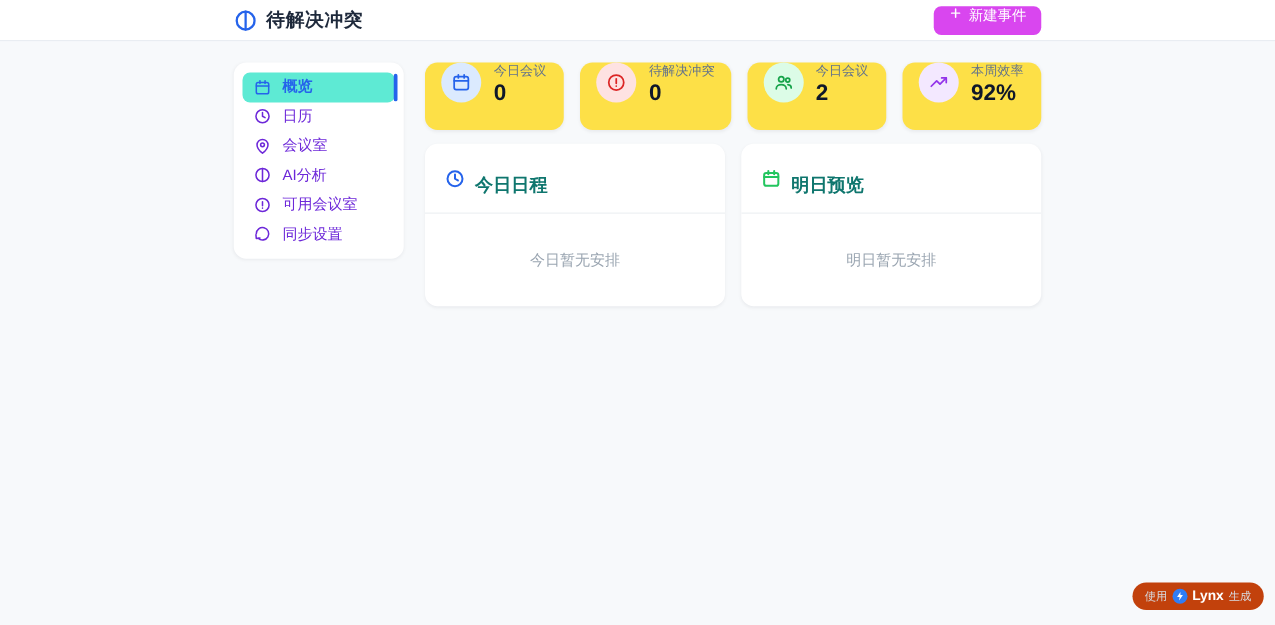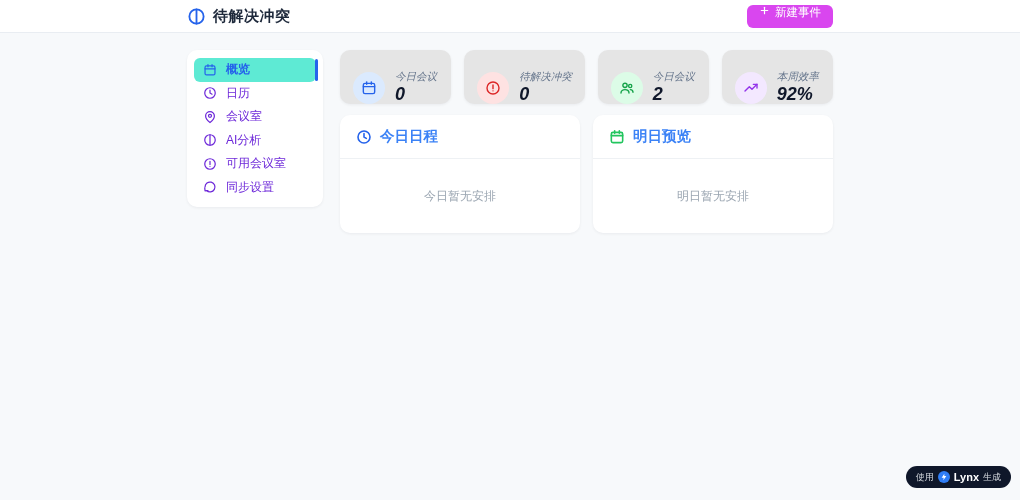--- a/index.html
+++ b/index.html
@@ -93,29 +93,28 @@
   }
   .nav-item.active .active-bar { display: block; }
   
   .main { flex: 1; display: flex; flex-direction: column; }
   .stats-row {
     display: grid;
     grid-template-columns: repeat(4, 1fr);
     gap: 13px;
   }
   .stat-card {
-    background: #e5e5e5;
+    background: #fde047;
     border-radius: 10px;
     box-shadow: 0 1px 3px rgba(15,23,42,0.06);
     height: 54px;
     padding: 0 13px;
     display: flex;
-    align-items: flex-end;
+    align-items: flex-start;
     gap: 10px;
-    font-style: italic;
   }
   .stat-icon {
     width: 32px; height: 32px;
     border-radius: 50%;
     display: flex; align-items: center; justify-content: center;
     flex: 0 0 auto;
   }
   .stat-icon.blue   { background: #dbeafe; color: #2563eb; }
   .stat-icon.red    { background: #fee2e2; color: #dc2626; }
   .stat-icon.green  { background: #dcfce7; color: #16a34a; }
@@ -136,36 +135,36 @@
     box-shadow: 0 1px 3px rgba(15,23,42,0.06);
     overflow: hidden;
   }
   .panel-header {
     display: flex;
     align-items: center;
     gap: 8px;
     padding: 12px 16px;
     border-bottom: 1px solid #eef1f4;
   }
-  .panel-title { font-size: 14.5px; font-weight: bold; color: #3b82f6; }
+  .panel-title { font-size: 14.5px; font-weight: bold; color: #0f766e; margin-top: 12px; }
   .panel-icon.blue  { color: #2563eb; }
   .panel-icon.green { color: #22c55e; }
   .panel-body {
     height: 74px;
     display: flex;
     align-items: center;
     justify-content: center;
   }
   .empty-text { font-size: 12px; color: #9aa5b1; }
   
   .lynx-badge {
     position: absolute;
     right: 9px;
     bottom: 12px;
-    background: #0f172a;
+    background: #c2410c;
     border-radius: 12px;
     height: 22px;
     padding: 0 10px;
     display: flex;
     align-items: center;
     gap: 4px;
     cursor: pointer;
   }
   .lynx-small { font-size: 9px; color: #d7dbe0; }
   .lynx-brand { font-size: 11px; font-weight: bold; color: #ffffff; }

